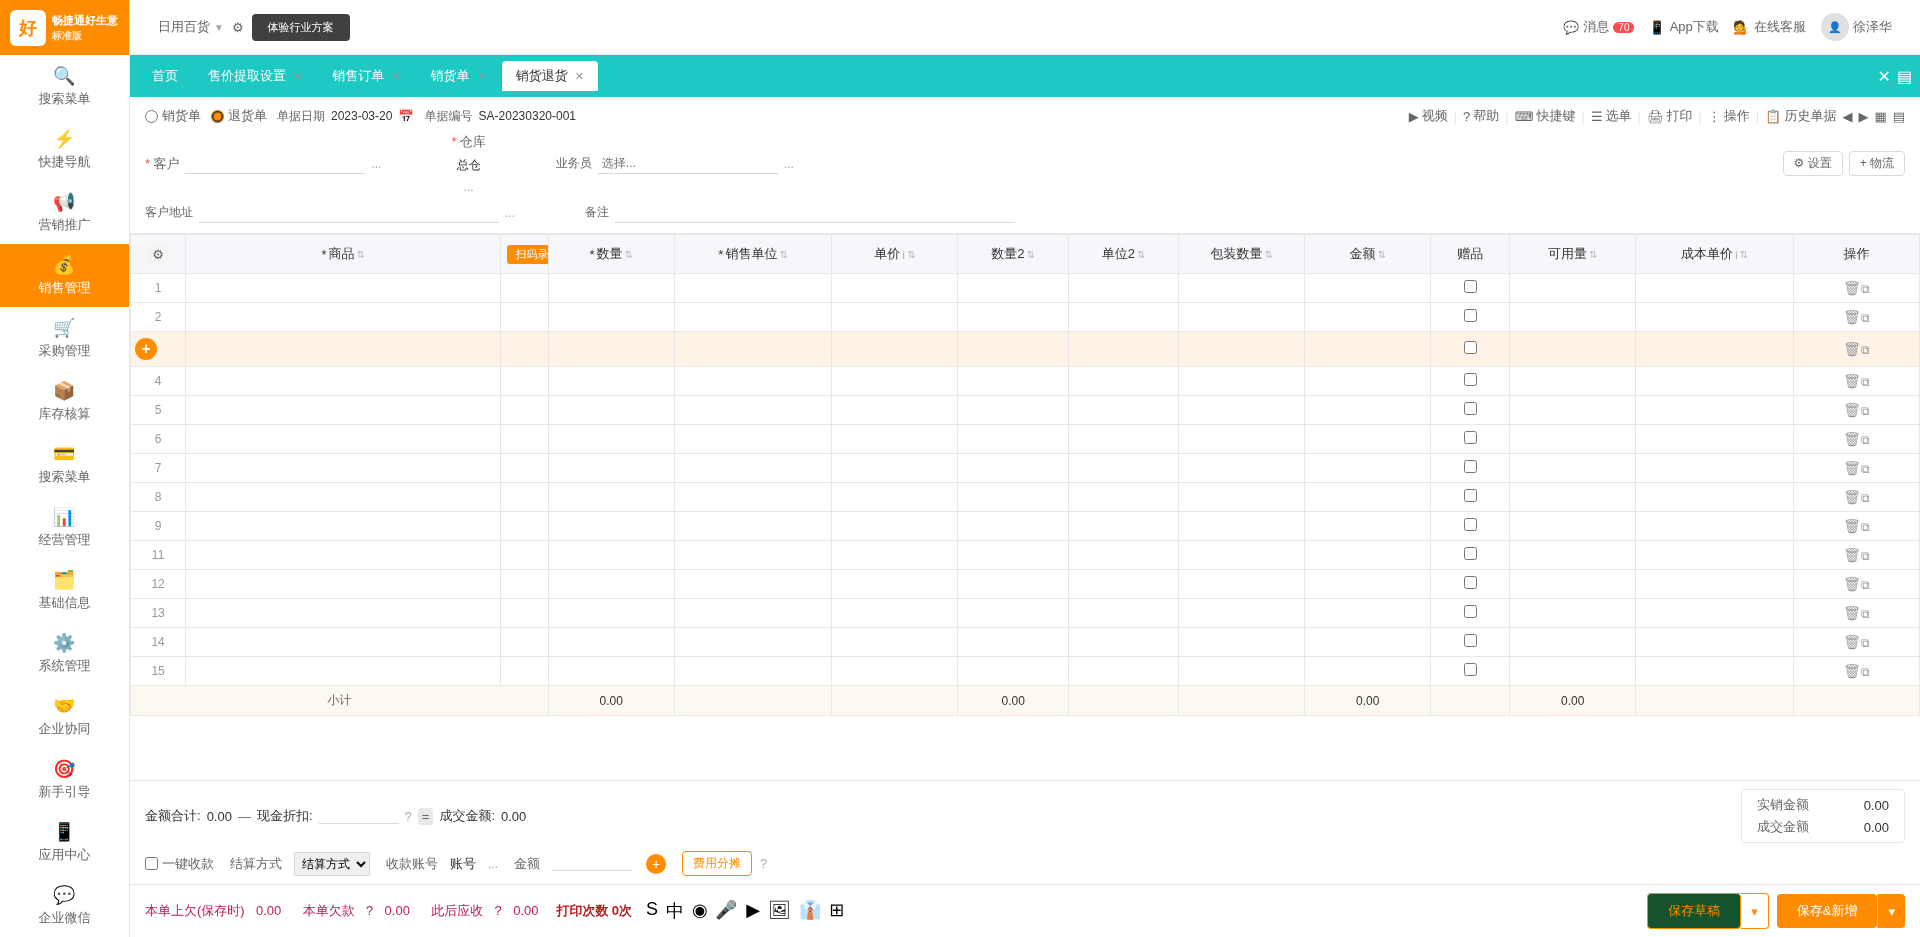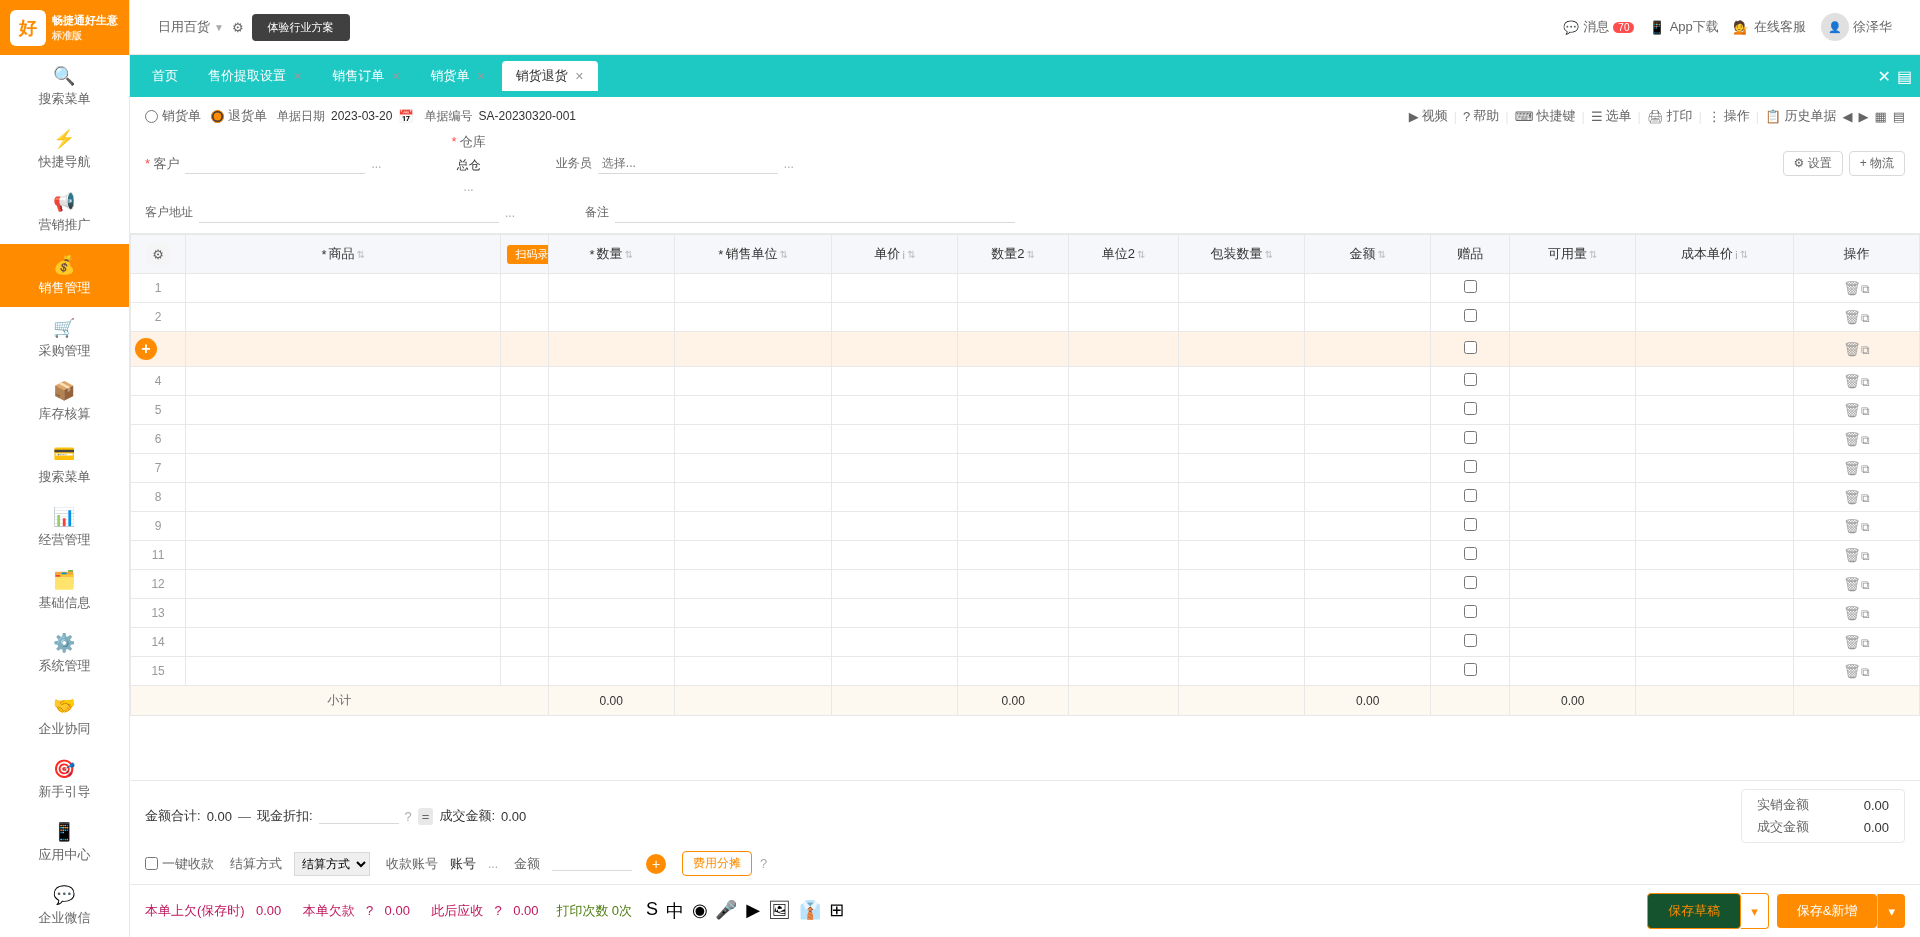--- a/index.html
+++ b/index.html
@@ -76,21 +76,21 @@
     .bottom-right-summary { margin-left: auto; background: #fff; border: 1px solid #e8e8e8; border-radius: 4px; padding: 6px 15px; display: flex; flex-direction: column; gap: 4px; font-size: 13px; }
     .summary-row { display: flex; gap: 20px; align-items: center; }
     .summary-label { color: #666; }
     .summary-value { color: #333; font-weight: 500; min-width: 60px; text-align: right; }
 
     
     #action-footer { padding: 8px 15px; border-top: 1px solid #e8e8e8; background: #fff; display: flex; align-items: center; gap: 10px; }
     .footer-info { color: #be185d; font-size: 12px; }
     .footer-info span { margin-right: 8px; }
     .footer-mid { flex: 1; display: flex; align-items: center; gap: 6px; }
-    .print-info { color: #4d7c0f; font-size: 12px; }
+    .print-info { color: #b91c1c; font-size: 12px; font-weight: bold; }
     .footer-actions { display: flex; gap: 8px; align-items: center; }
     .btn-save-draft { background: #14532d; border: 1px solid #ff8c00; color: #ff8c00; border-radius: 4px; padding: 8px 20px; cursor: pointer; font-size: 13px; }
     .btn-save-new { background: #ff8c00; color: #fff; border: none; border-radius: 4px; padding: 8px 20px; cursor: pointer; font-size: 13px; }
     .btn-dropdown { background: #ff8c00; color: #fff; border: none; border-left: 1px solid rgba(255,255,255,0.4); border-radius: 0 4px 4px 0; padding: 8px 10px; cursor: pointer; }
 
     .gear-header { display: inline-flex; align-items: center; justify-content: center; width: 22px; height: 22px; background: #f5f5f5; border-radius: 3px; cursor: pointer; color: #666; }
 
     
     ::-webkit-scrollbar { width: 6px; height: 6px; }
     ::-webkit-scrollbar-track { background: #f5f5f5; }

